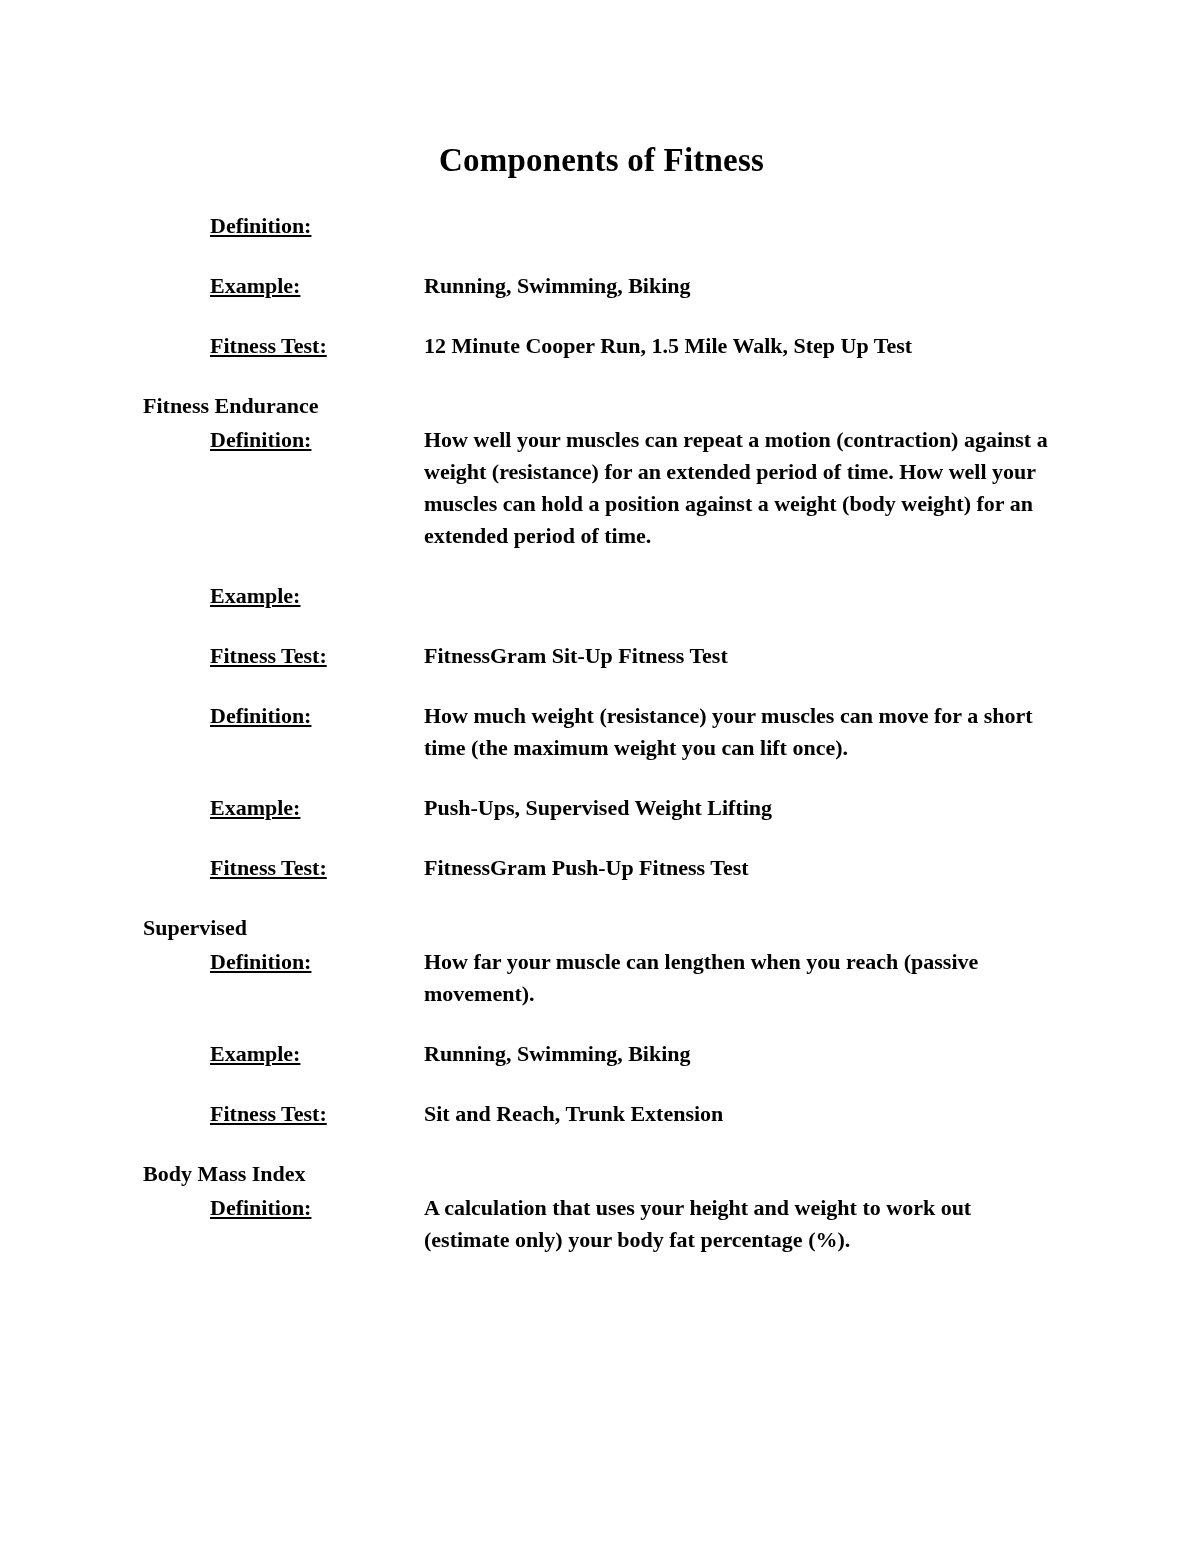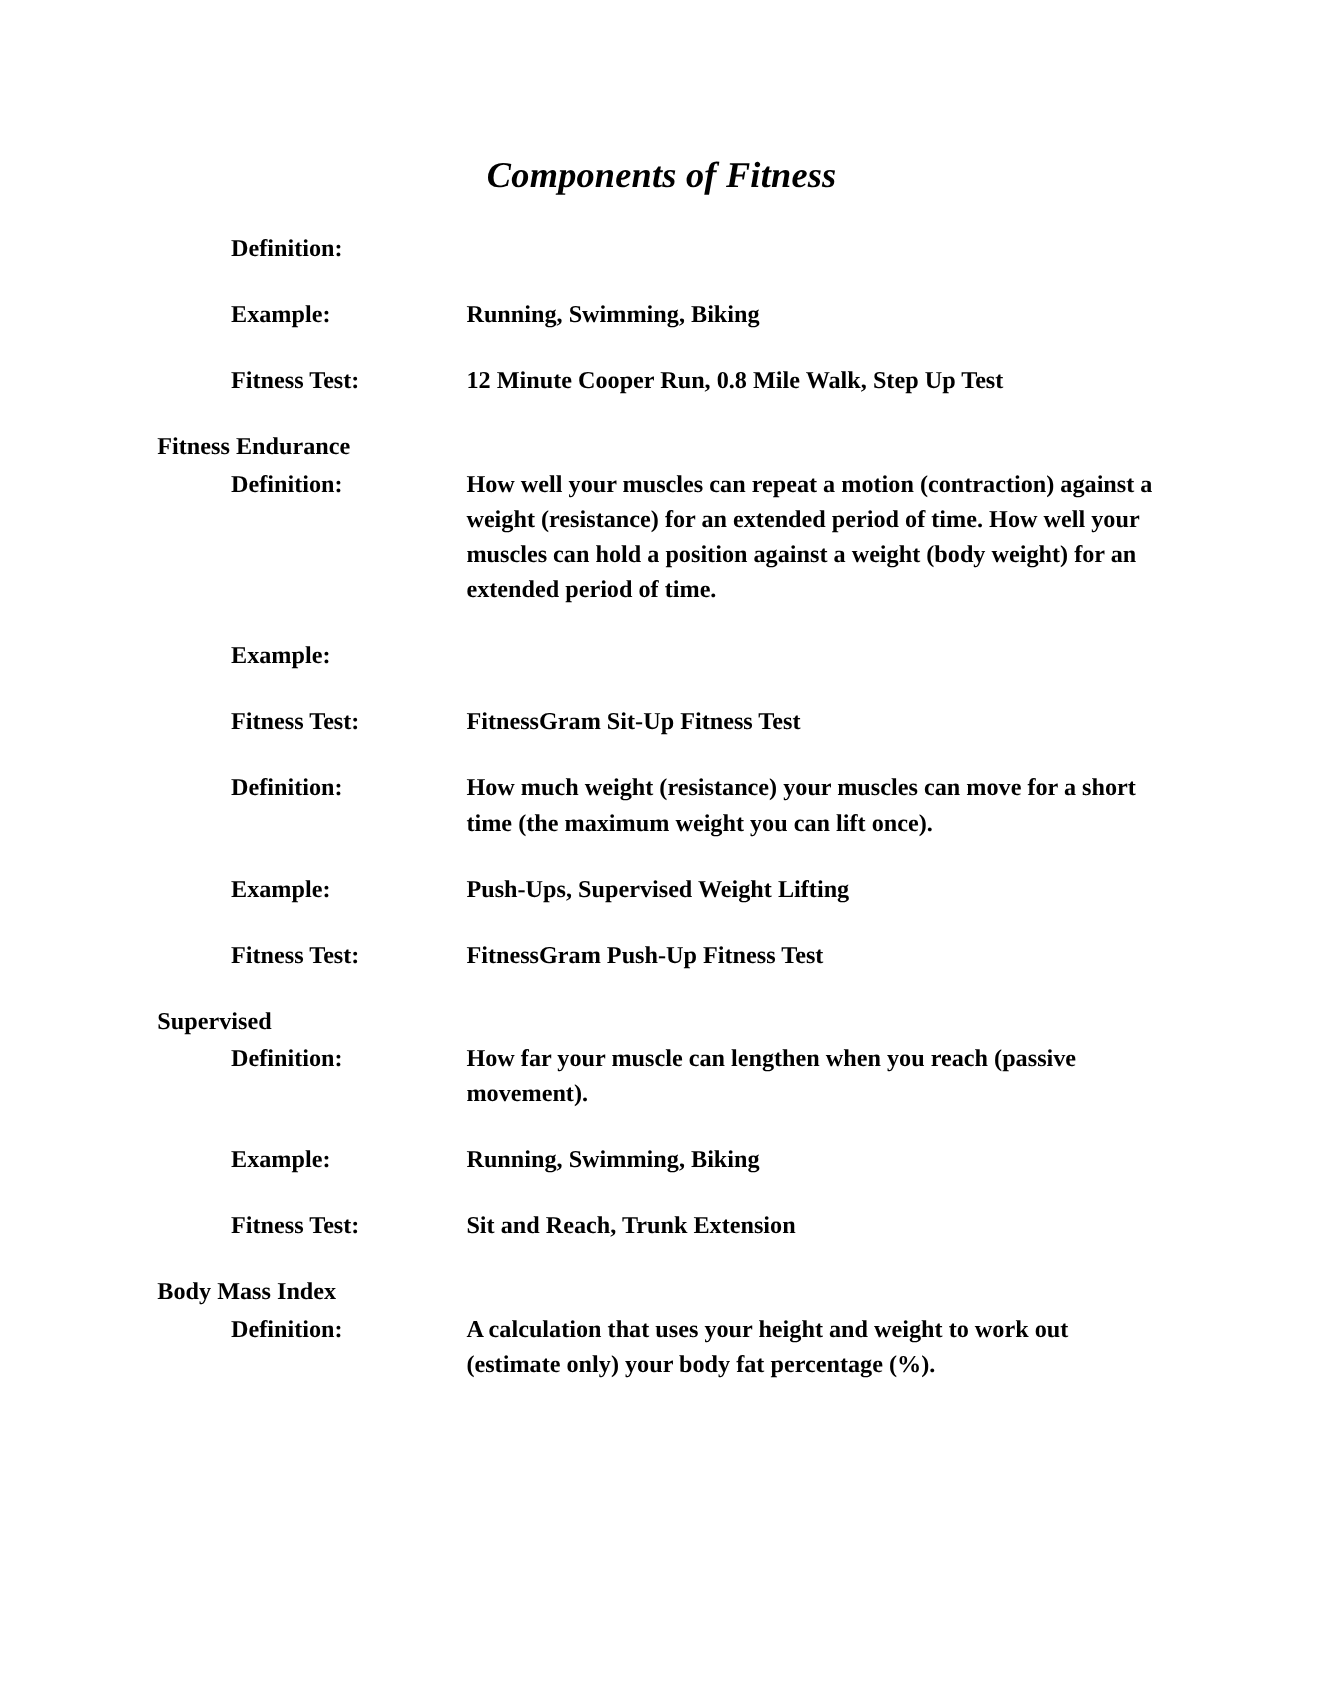--- a/index.html
+++ b/index.html
@@ -16,38 +16,38 @@
     min-height: 1553px;
     padding: 138px 140px 60px 143px;
     background: #ffffff;
   }
   .doc-title {
     text-align: center;
     font-size: 33px;
     line-height: 44px;
     margin-bottom: 28px;
     letter-spacing: 0.2px;
-    font-style: italic;
   }
   .section { margin: 0; }
   .section-heading {
     font-size: 22px;
     line-height: 32px;
     margin-bottom: 2px;
   }
   .row {
     display: flex;
     align-items: flex-start;
     margin-bottom: 28px;
     font-size: 22px;
     line-height: 32px;
   }
   .row-label {
     flex: 0 0 281px;
     padding-left: 67px;
+    text-decoration: underline;
   }
   .row-value {
     flex: 1 1 auto;
     max-width: 645px;
   }
 </style>
 </head>
 <body>
 
 <div class="page">
@@ -57,21 +57,21 @@
   <div class="section">
     <div class="row">
       <span class="row-label">Definition:</span>
     </div>
     <div class="row">
       <span class="row-label">Example:</span>
       <span class="row-value">Running, Swimming, Biking</span>
     </div>
     <div class="row">
       <span class="row-label">Fitness Test:</span>
-      <span class="row-value">12 Minute Cooper Run, 0.8 Mile Walk, Step Up Test</span>
+      <span class="row-value">12 Minute Cooper Run, 1.5 Mile Walk, Step Up Test</span>
     </div>
   </div>
 
   <div class="section">
     <div class="section-heading">Fitness Endurance</div>
     <div class="row">
       <span class="row-label">Definition:</span>
       <span class="row-value">How well your muscles can repeat a motion (contraction) against a weight (resistance) for an extended period of time. How well your muscles can hold a position against a weight (body weight) for an extended period of time.</span>
     </div>
     <div class="row">

